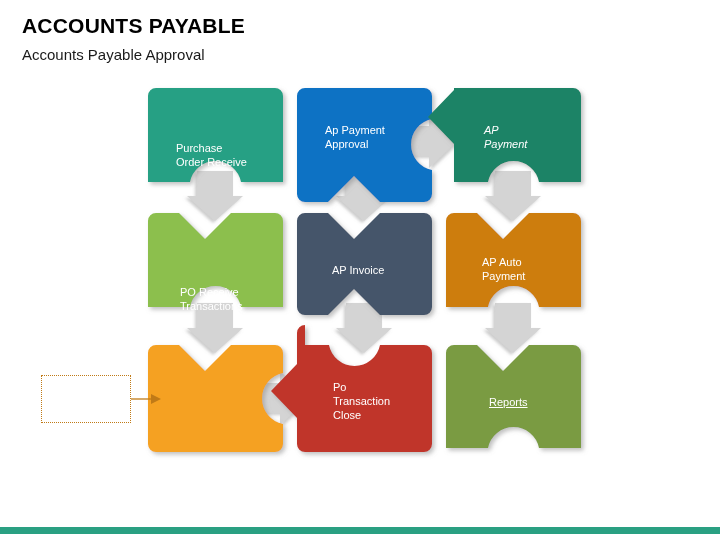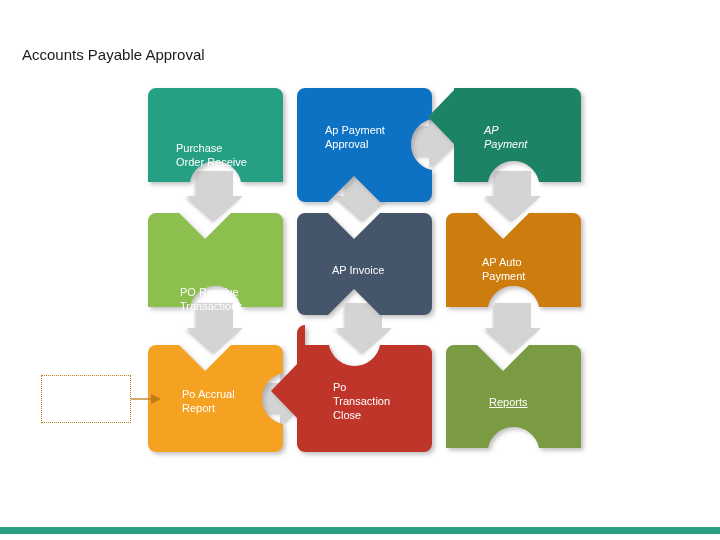--- a/index.html
+++ b/index.html
@@ -57,20 +57,21 @@
     font-size:11px;line-height:15px;color:#111111;
     white-space:pre-line;
     pointer-events:none;
   }
 </style>
 </head>
 <body>
 
 <div id="slide">
 
+  <div id="title">ACCOUNTS PAYABLE</div>
   <div id="subtitle">Accounts Payable Approval</div>
 
   <div id="diagram">
     <svg width="720" height="500" viewBox="0 0 720 500" xmlns="http://www.w3.org/2000/svg">
       <defs>
         <filter id="sh" x="-30%" y="-30%" width="180%" height="180%">
           <feDropShadow dx="2.5" dy="2.5" stdDeviation="2.2" flood-color="#8d8d8d" flood-opacity="0.55"></feDropShadow>
         </filter>
         <filter id="shc" x="-40%" y="-40%" width="200%" height="200%">
           <feDropShadow dx="2" dy="2" stdDeviation="1.6" flood-color="#9a9a9a" flood-opacity="0.5"></feDropShadow>
@@ -142,22 +143,20 @@
 Payment</div>
 
   <div class="node-label" style="left:180px;top:249px;width:104px;margin-top:36px;">PO Receive
 Transactions</div>
 
   <div class="node-label" style="left:332px;top:263px;width:100px;">AP Invoice</div>
 
   <div class="node-label" style="left:482px;top:255px;width:96px;">AP Auto
 Payment</div>
 
-  <div class="node-label" style="left:182px;top:387px;width:100px;">Po Accrual
-Report</div>
 
   <div class="node-label" style="left:333px;top:380px;width:96px;">Po
 Transaction
 Close</div>
 
   <div class="node-label" style="left:489px;top:395px;width:90px;text-decoration:underline;">Reports</div>
 
   <div id="callout"></div>
 
   <div id="bottom-bar"></div>

